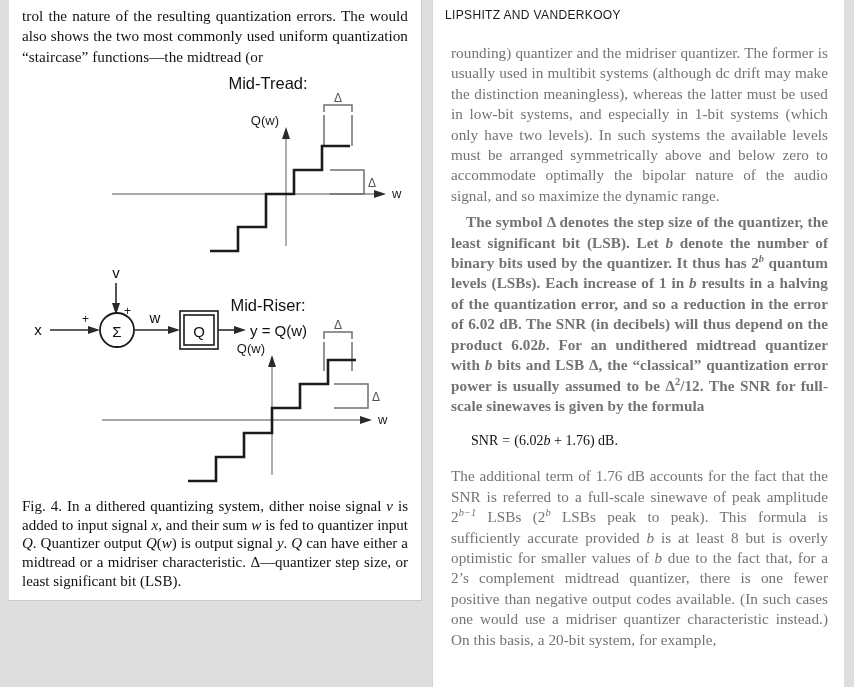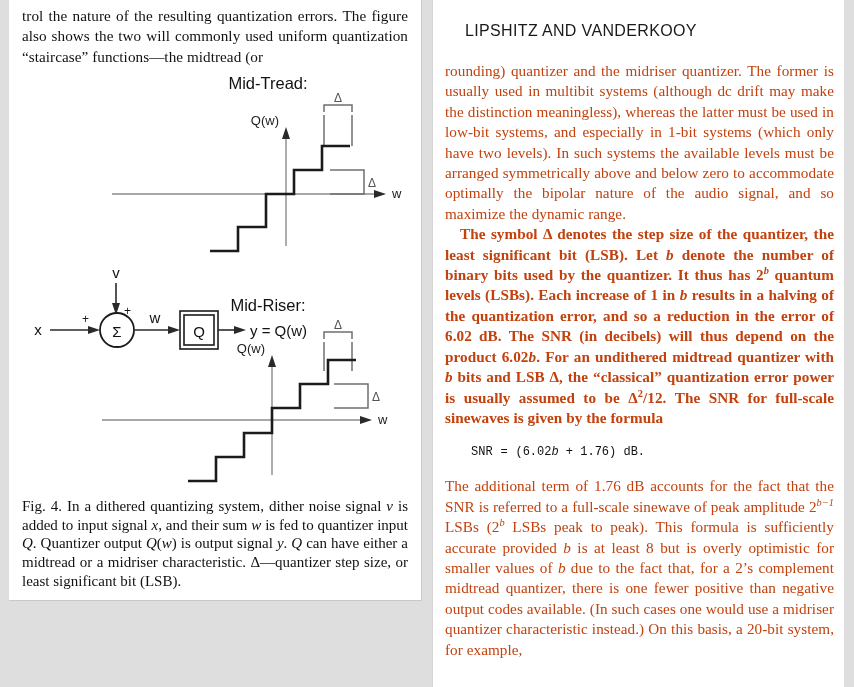--- a/index.html
+++ b/index.html
@@ -78,44 +78,42 @@
     width: 412px;
     height: 687px;
     background: #ffffff;
     box-sizing: border-box;
     padding: 0 10px 0 12px;
     overflow: hidden;
     border-left: 1px solid #d6d6d6;
   }
   .running-head {
     font-family: "Liberation Sans", sans-serif;
-    font-size: 16px;
+    font-size: 12px;
     letter-spacing: 0.35px;
     color: #1a1a1a;
-    padding-top: 22px;
+    padding-top: 8px;
     padding-bottom: 0;
-    margin-left: 20px;
   }
   .body-para {
-    margin: 0;
+    margin: 6px;
     font-size: 15.2px;
     line-height: 20.4px;
     text-align: justify;
     text-justify: inter-word;
-    color: #c2410c;
+    color: #737373;
     letter-spacing: 0.05px;
   }
   .body-para.first-body { margin-top: 21px; }
   .body-para.indent { text-indent: 15px; font-weight: bold; }
   .equation {
     margin: 17px 0 17px 0;
-    font-size: 12px;
+    font-size: 14px;
     padding-left: 26px;
     color: #111;
-    font-family: Liberation Mono, monospace;
   }
   .eqsp { letter-spacing: 0.6px; }
   i.v { font-style: italic; }
   sup { font-size: 0.68em; vertical-align: super; line-height: 0; }
 
   
   svg { display: block; }
   .stair { fill: none; stroke: #1b1b1b; stroke-width: 2.6; stroke-linecap: butt; }
   .axis  { fill: none; stroke: #8a8a8a; stroke-width: 1.4; }
   .axis-dark { fill: none; stroke: #2a2a2a; stroke-width: 1.6; }
@@ -134,21 +132,21 @@
   .blk-lbl { font-family: "Liberation Sans", sans-serif; font-size: 15px; fill: #111; }
 </style>
 </head>
 <body>
 
 <div class="page">
 
   <div class="left-col">
     <div class="left-inner">
 
-      <p class="lead-para">trol the nature of the resulting quantization errors. The figure also shows the two will commonly used uniform quantization “staircase” functions—the midtread (or</p>
+      <p class="lead-para">trol the nature of the resulting quantization errors. The would also shows the two most commonly used uniform quantization “staircase” functions—the midtread (or</p>
 
       <div class="fig-area">
         <svg width="387" height="420" viewBox="0 0 387 420">
 
           <text class="fig-title" x="246" y="18" text-anchor="middle">Mid-Tread:</text>
 
           <g>
             <path class="brace" d="M 302,41 L 302,34 L 330,34 L 330,41"></path>
             <path class="brace" d="M 302,44 L 302,75"></path>
             <path class="brace" d="M 330,44 L 330,75"></path>

